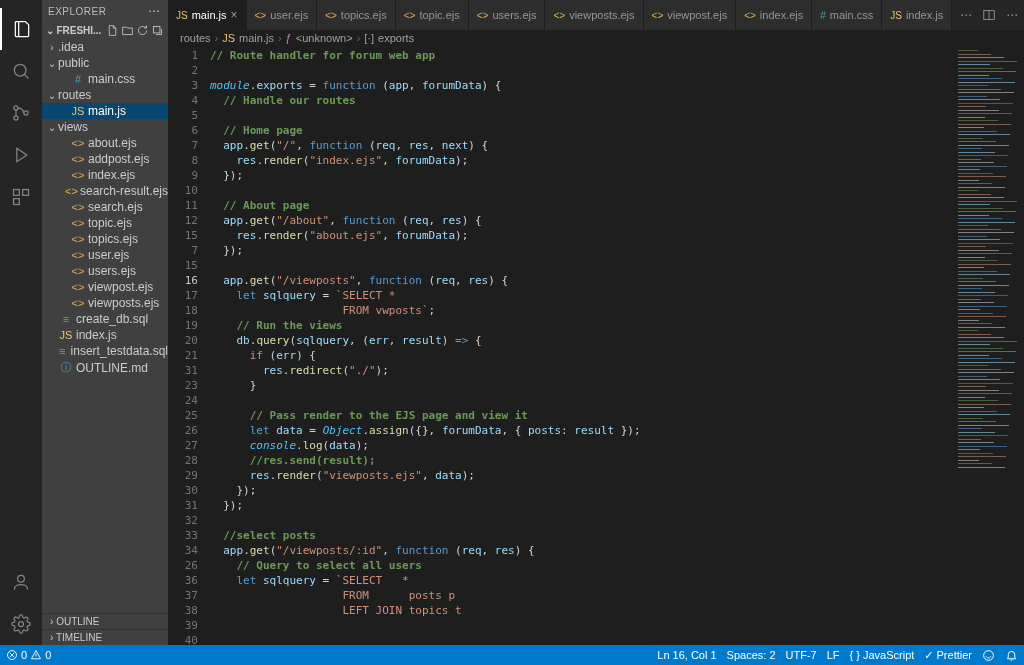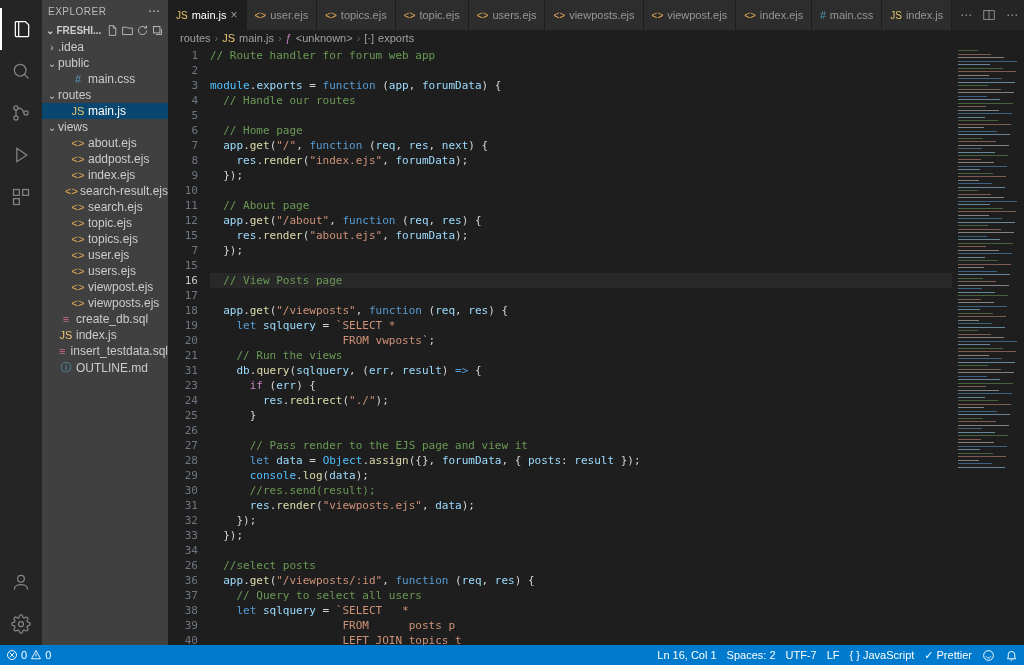--- a/index.html
+++ b/index.html
@@ -148,23 +148,23 @@
   white-space: pre;
   color: #d4d4d4;
   padding-top: 2px;
   overflow: hidden;
 }
 .code .line.hl { background: #282828; display: block; }
 .kw { color: #569cd6; }
 .kw2 { color: #c586c0; }
 .fn { color: #dcdcaa; }
 .str { color: #ce9178; }
-.cm { color: #6a9955; }
+.cm { color: #6a9955; font-weight: bold; }
 .va { color: #9cdcfe; }
-.nb { color: #4fc1ff; }
+.nb { color: #4fc1ff; font-style: italic; }
 .op { color: #d4d4d4; }
 .minimap {
   width: 72px;
   background: #1e1e1e;
   position: relative;
 }
 .minimap-slice { position: absolute; left: 6px; right: 6px; height: 1px; }
 .statusbar {
   height: 20px;
   background: #007acc;
@@ -349,20 +349,24 @@
           <span class="chev"></span>
           <span class="icon fc-pink">≡</span>
           <span>insert_testdata.sql</span>
         </div>
         <div class="tree-item indent-0">
           <span class="chev"></span>
           <span class="icon fc-blue">ⓘ</span>
           <span>OUTLINE.md</span>
         </div>
       </div>
+    <div class="sidebar-footer">
+      <div class="section"><span>›</span> <span>OUTLINE</span></div>
+      <div class="section"><span>›</span> <span>TIMELINE</span></div>
+    </div>
   </div>
 
   <div class="editor-area">
     <div class="tabs" id="tabs-container">
         <div class="tab active">
           <span class="tab-icon fc-yellow">JS</span>
           <span>main.js</span>
           <span class="tab-close">×</span>
         </div>
         <div class="tab">
@@ -473,21 +477,20 @@
 <span class="line"><span class="op">  </span><span class="cm">// Home page</span></span>
 <span class="line"><span class="op">  </span><span class="va">app</span><span class="op">.</span><span class="fn">get</span><span class="op">(</span><span class="str">"/"</span><span class="op">, </span><span class="kw">function</span><span class="op"> (</span><span class="va">req</span><span class="op">, </span><span class="va">res</span><span class="op">, </span><span class="va">next</span><span class="op">) {</span></span>
 <span class="line"><span class="op">    </span><span class="va">res</span><span class="op">.</span><span class="fn">render</span><span class="op">(</span><span class="str">"index.ejs"</span><span class="op">, </span><span class="va">forumData</span><span class="op">);</span></span>
 <span class="line"><span class="op">  });</span></span>
 <span class="line"></span>
 <span class="line"><span class="op">  </span><span class="cm">// About page</span></span>
 <span class="line"><span class="op">  </span><span class="va">app</span><span class="op">.</span><span class="fn">get</span><span class="op">(</span><span class="str">"/about"</span><span class="op">, </span><span class="kw">function</span><span class="op"> (</span><span class="va">req</span><span class="op">, </span><span class="va">res</span><span class="op">) {</span></span>
 <span class="line"><span class="op">    </span><span class="va">res</span><span class="op">.</span><span class="fn">render</span><span class="op">(</span><span class="str">"about.ejs"</span><span class="op">, </span><span class="va">forumData</span><span class="op">);</span></span>
 <span class="line"><span class="op">  });</span></span>
 <span class="line"></span>
-<span class="line hl"><span class="op">  </span><span class="cm">// View Posts page</span></span>
 <span class="line"><span class="op">  </span><span class="va">app</span><span class="op">.</span><span class="fn">get</span><span class="op">(</span><span class="str">"/viewposts"</span><span class="op">, </span><span class="kw">function</span><span class="op"> (</span><span class="va">req</span><span class="op">, </span><span class="va">res</span><span class="op">) {</span></span>
 <span class="line"><span class="op">    </span><span class="kw">let</span><span class="op"> </span><span class="va">sqlquery</span><span class="op"> = </span><span class="str">`SELECT *</span></span>
 <span class="line"><span class="op">                    </span><span class="str">FROM vwposts`</span><span class="op">;</span></span>
 <span class="line"><span class="op">    </span><span class="cm">// Run the views</span></span>
 <span class="line"><span class="op">    </span><span class="va">db</span><span class="op">.</span><span class="fn">query</span><span class="op">(</span><span class="va">sqlquery</span><span class="op">, (</span><span class="va">err</span><span class="op">, </span><span class="va">result</span><span class="op">) </span><span class="kw">=&gt;</span><span class="op"> {</span></span>
 <span class="line"><span class="op">      </span><span class="kw2">if</span><span class="op"> (</span><span class="va">err</span><span class="op">) {</span></span>
 <span class="line"><span class="op">        </span><span class="va">res</span><span class="op">.</span><span class="fn">redirect</span><span class="op">(</span><span class="str">"./"</span><span class="op">);</span></span>
 <span class="line"><span class="op">      }</span></span>
 <span class="line"></span>
 <span class="line"><span class="op">      </span><span class="cm">// Pass render to the EJS page and view it</span></span>

